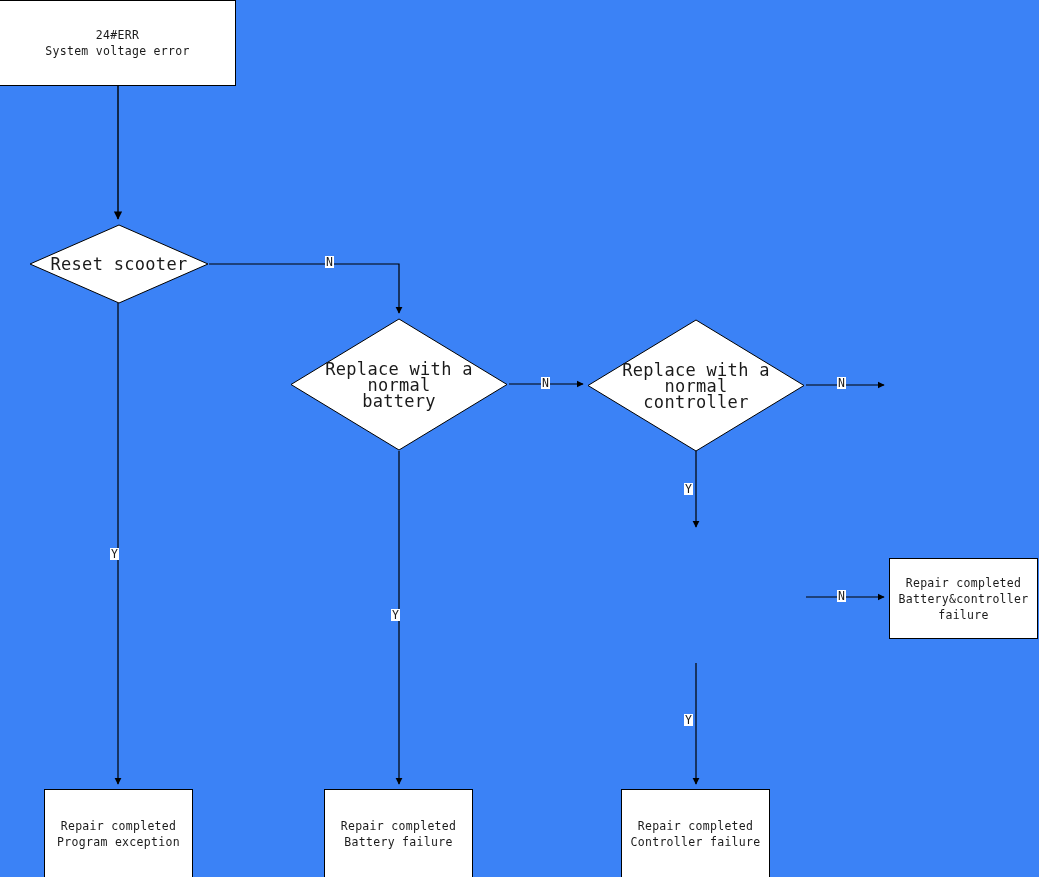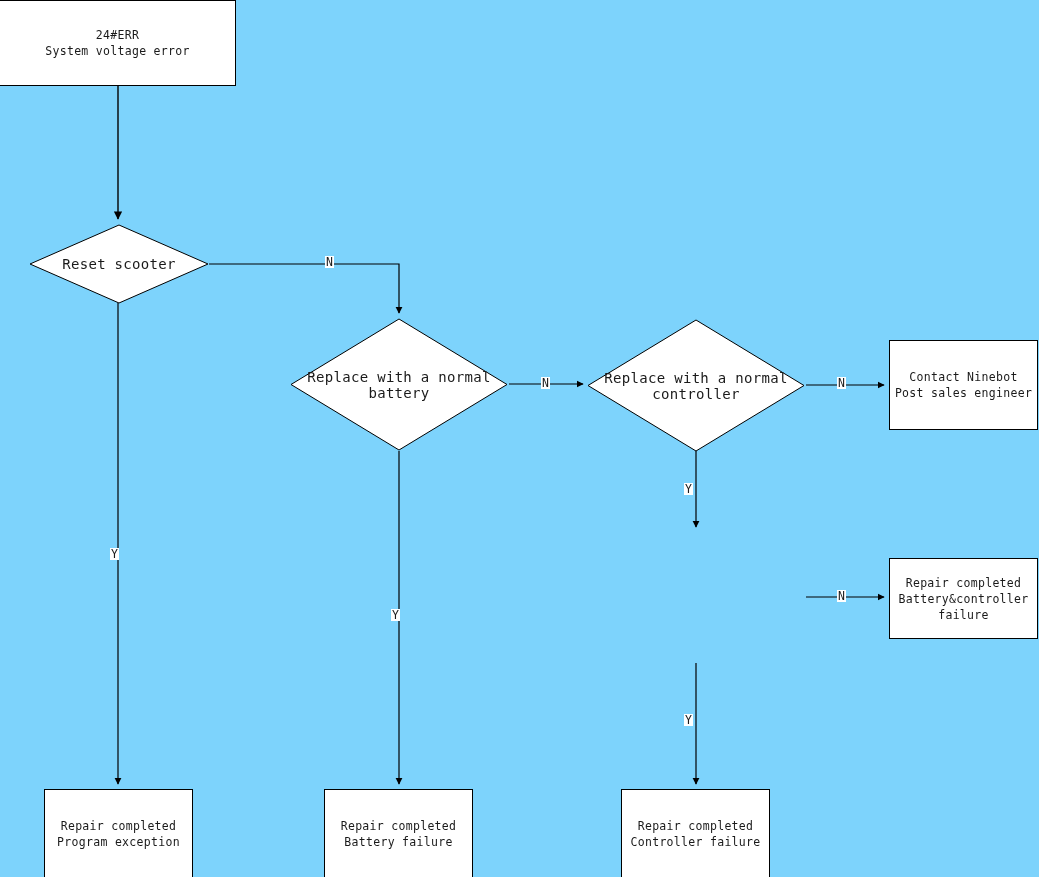--- a/index.html
+++ b/index.html
@@ -7,21 +7,21 @@
     padding: 0;
     background: #ffffff;
   }
   body {
     font-family: "DejaVu Sans Mono", "Liberation Mono", monospace;
   }
   #canvas {
     position: relative;
     width: 1039px;
     height: 877px;
-    background: #7dd3fc;
+    background: #3b82f6;
     overflow: hidden;
   }
   #edges {
     position: absolute;
     left: 0;
     top: 0;
     width: 1039px;
     height: 877px;
   }
   .node {
@@ -55,21 +55,21 @@
   .diamond-label {
     position: absolute;
     left: 0;
     top: 0;
     width: 100%;
     height: 100%;
     display: flex;
     align-items: center;
     justify-content: center;
     text-align: center;
-    font-size: 14px;
+    font-size: 17px;
     line-height: 16px;
     color: #1a1a1a;
     letter-spacing: 0.3px;
     white-space: pre-line;
     pointer-events: none;
   }
   .edge-label {
     position: absolute;
     font-size: 11.5px;
     line-height: 12px;
@@ -132,24 +132,20 @@
 
   <div class="diamond-wrap" style="left:587px; top:319px; width:218px; height:133px;">
     <svg width="218" height="133" viewBox="0 0 218 133">
       <polygon points="109,1 217,66.5 109,132 1,66.5" fill="#ffffff" stroke="#000000" stroke-width="1"></polygon>
     </svg>
     <div class="diamond-label">Replace with a normal
 controller</div>
   </div>
 
 
-  <div class="node box" style="left:889px; top:340px; width:149px; height:90px;">
-    <span class="label">Contact Ninebot
-Post sales engineer</span>
-  </div>
 
   <div class="node box" style="left:889px; top:558px; width:149px; height:81px;">
     <span class="label">Repair completed
 Battery&amp;controller
 failure</span>
   </div>
 
   <div class="node box" style="left:44px; top:789px; width:149px; height:89px;">
     <span class="label">Repair completed
 Program exception</span>

